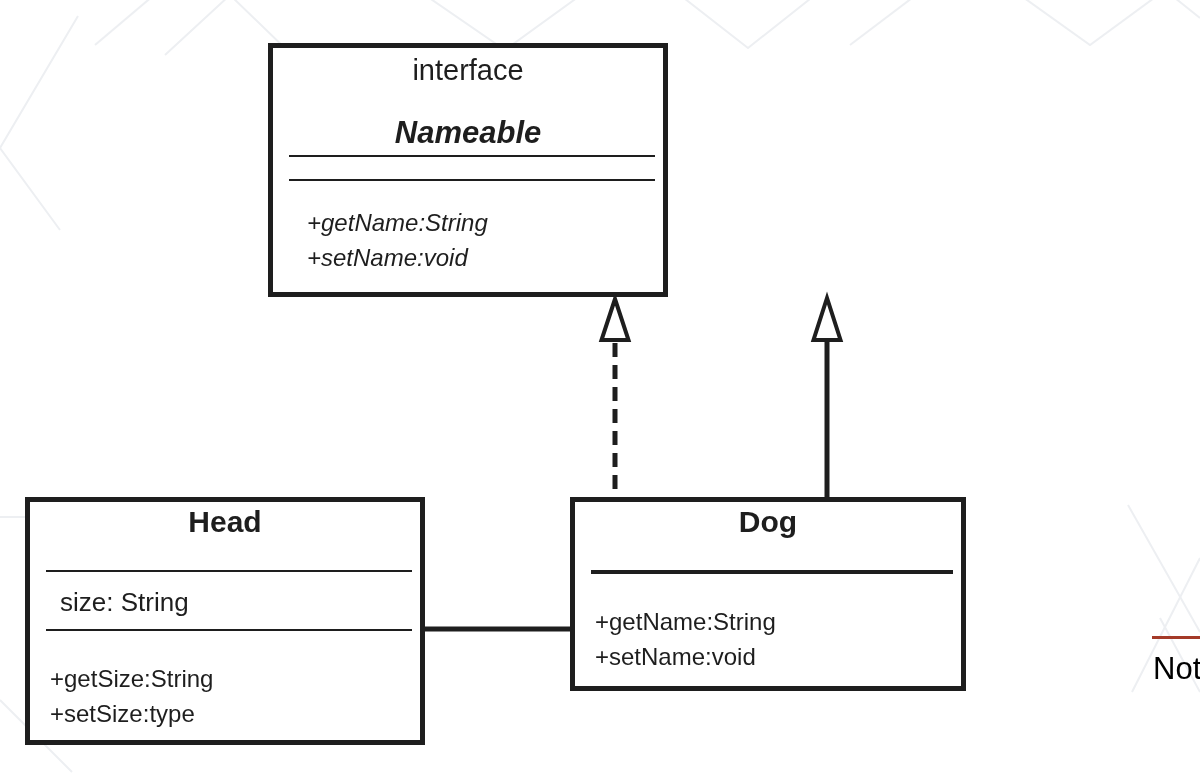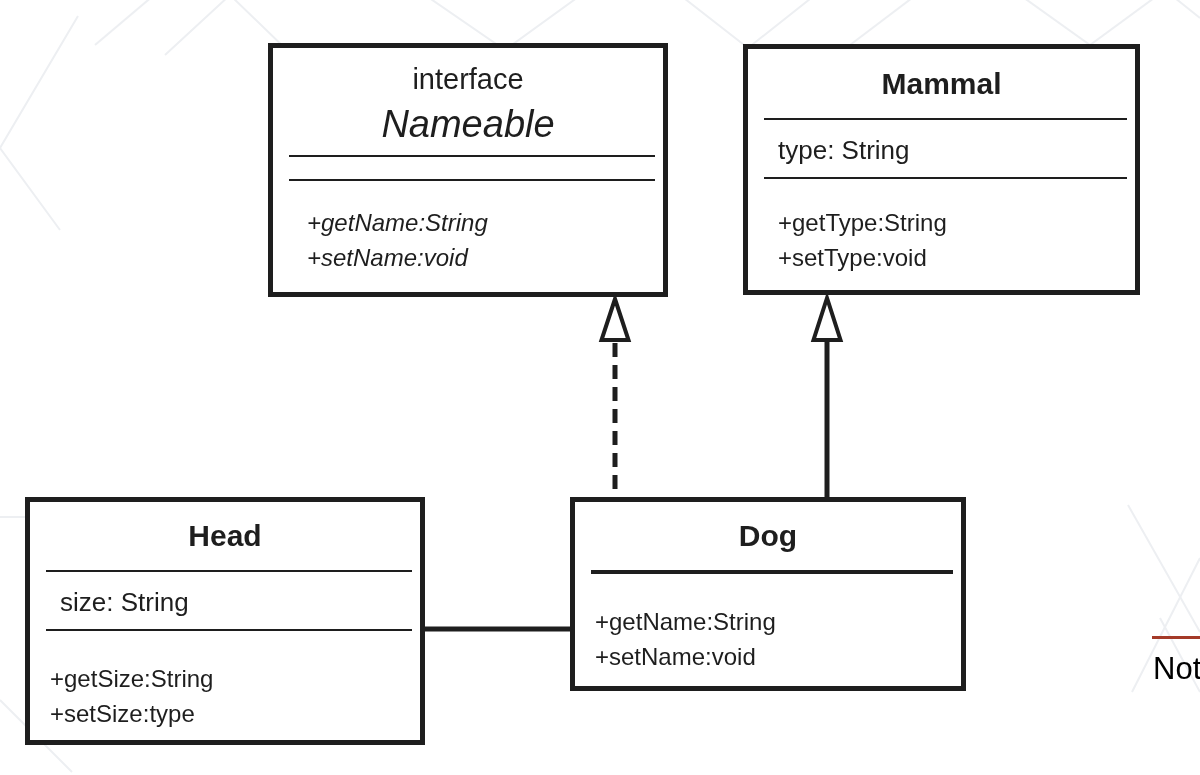--- a/index.html
+++ b/index.html
@@ -27,30 +27,30 @@
     display: flex;
     flex-direction: column;
   }
   .uml-box.nameable { left: 268px; top: 43px;  width: 400px; height: 254px; }
   .uml-box.mammal   { left: 743px; top: 44px;  width: 397px; height: 251px; }
   .uml-box.head     { left: 25px;  top: 497px; width: 400px; height: 248px; }
   .uml-box.dog      { left: 570px; top: 497px; width: 396px; height: 194px; }
 
   .uml-title {
     display: flex; flex-direction: column;
-    justify-content: center; align-items: center;
+    justify-content: space-between; align-items: center;
     font-weight: bold; font-size: 30px; line-height: 40px;
     flex: 0 0 auto;
   }
   .nameable .uml-title { height: 107px; line-height: 45px; }
   .mammal   .uml-title { height: 69px; }
   .head     .uml-title, .dog .uml-title { height: 68px; }
 
   .stereotype { font-weight: normal; font-style: normal; font-size: 29px; }
-  .iface-name { font-weight: normal; font-style: italic; font-size: 38px; }
+  .iface-name { font-weight: bold; font-style: italic; font-size: 31px; }
 
   .uml-sep {
     flex: 0 0 auto;
     height: 0;
     border-top: 2px solid #1e1e1e;
     margin: 0 8px 0 16px;
   }
   .uml-attrs {
     flex: 0 0 auto;
     box-sizing: border-box;
@@ -131,34 +131,20 @@
     </div>
     <div class="uml-sep"></div>
     <div class="uml-attrs"></div>
     <div class="uml-sep"></div>
     <div class="uml-methods">
       <div>+getName:String</div>
       <div>+setName:void</div>
     </div>
   </div>
 
-  <div class="uml-box mammal">
-    <div class="uml-title">
-      <span>Mammal</span>
-    </div>
-    <div class="uml-sep"></div>
-    <div class="uml-attrs">
-      <div>type: String</div>
-    </div>
-    <div class="uml-sep"></div>
-    <div class="uml-methods">
-      <div>+getType:String</div>
-      <div>+setType:void</div>
-    </div>
-  </div>
 
   <div class="uml-box head">
     <div class="uml-title">
       <span>Head</span>
     </div>
     <div class="uml-sep"></div>
     <div class="uml-attrs">
       <div>size: String</div>
     </div>
     <div class="uml-sep"></div>

